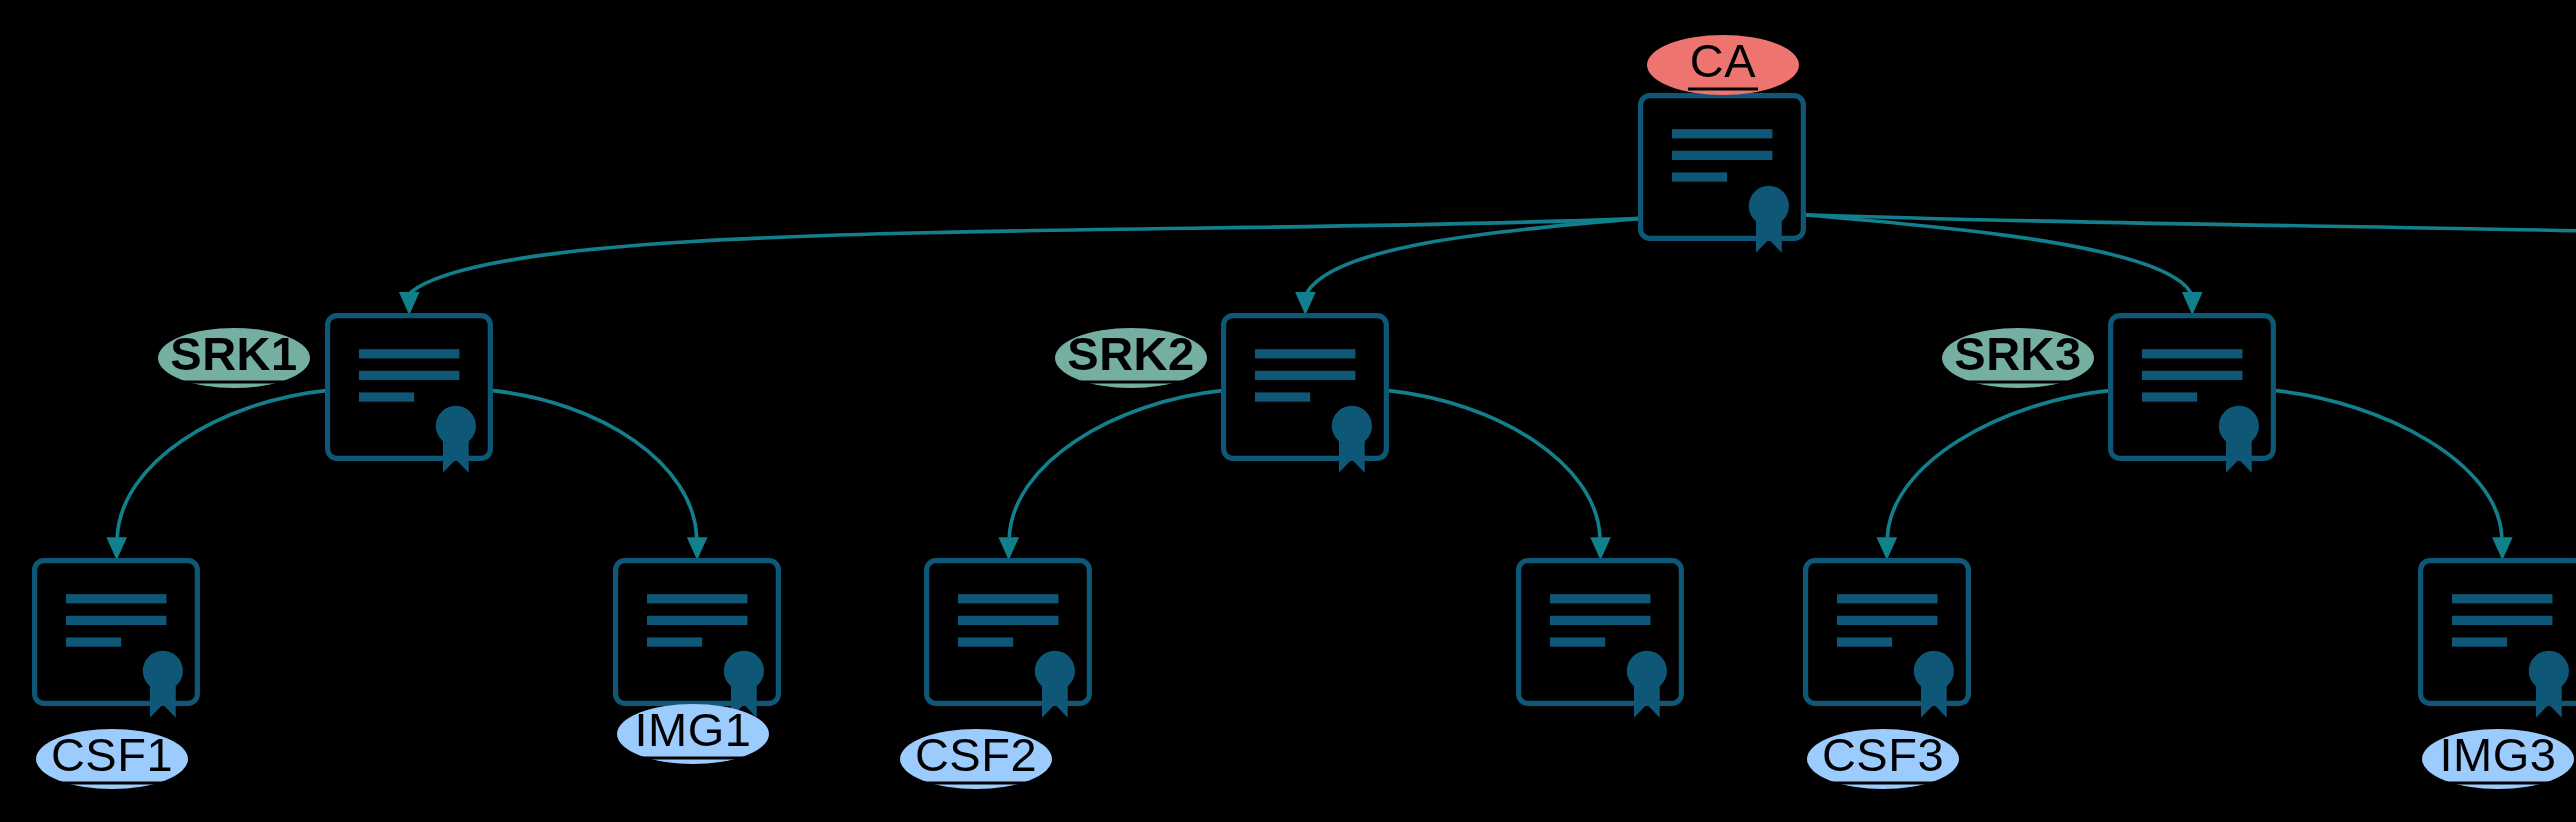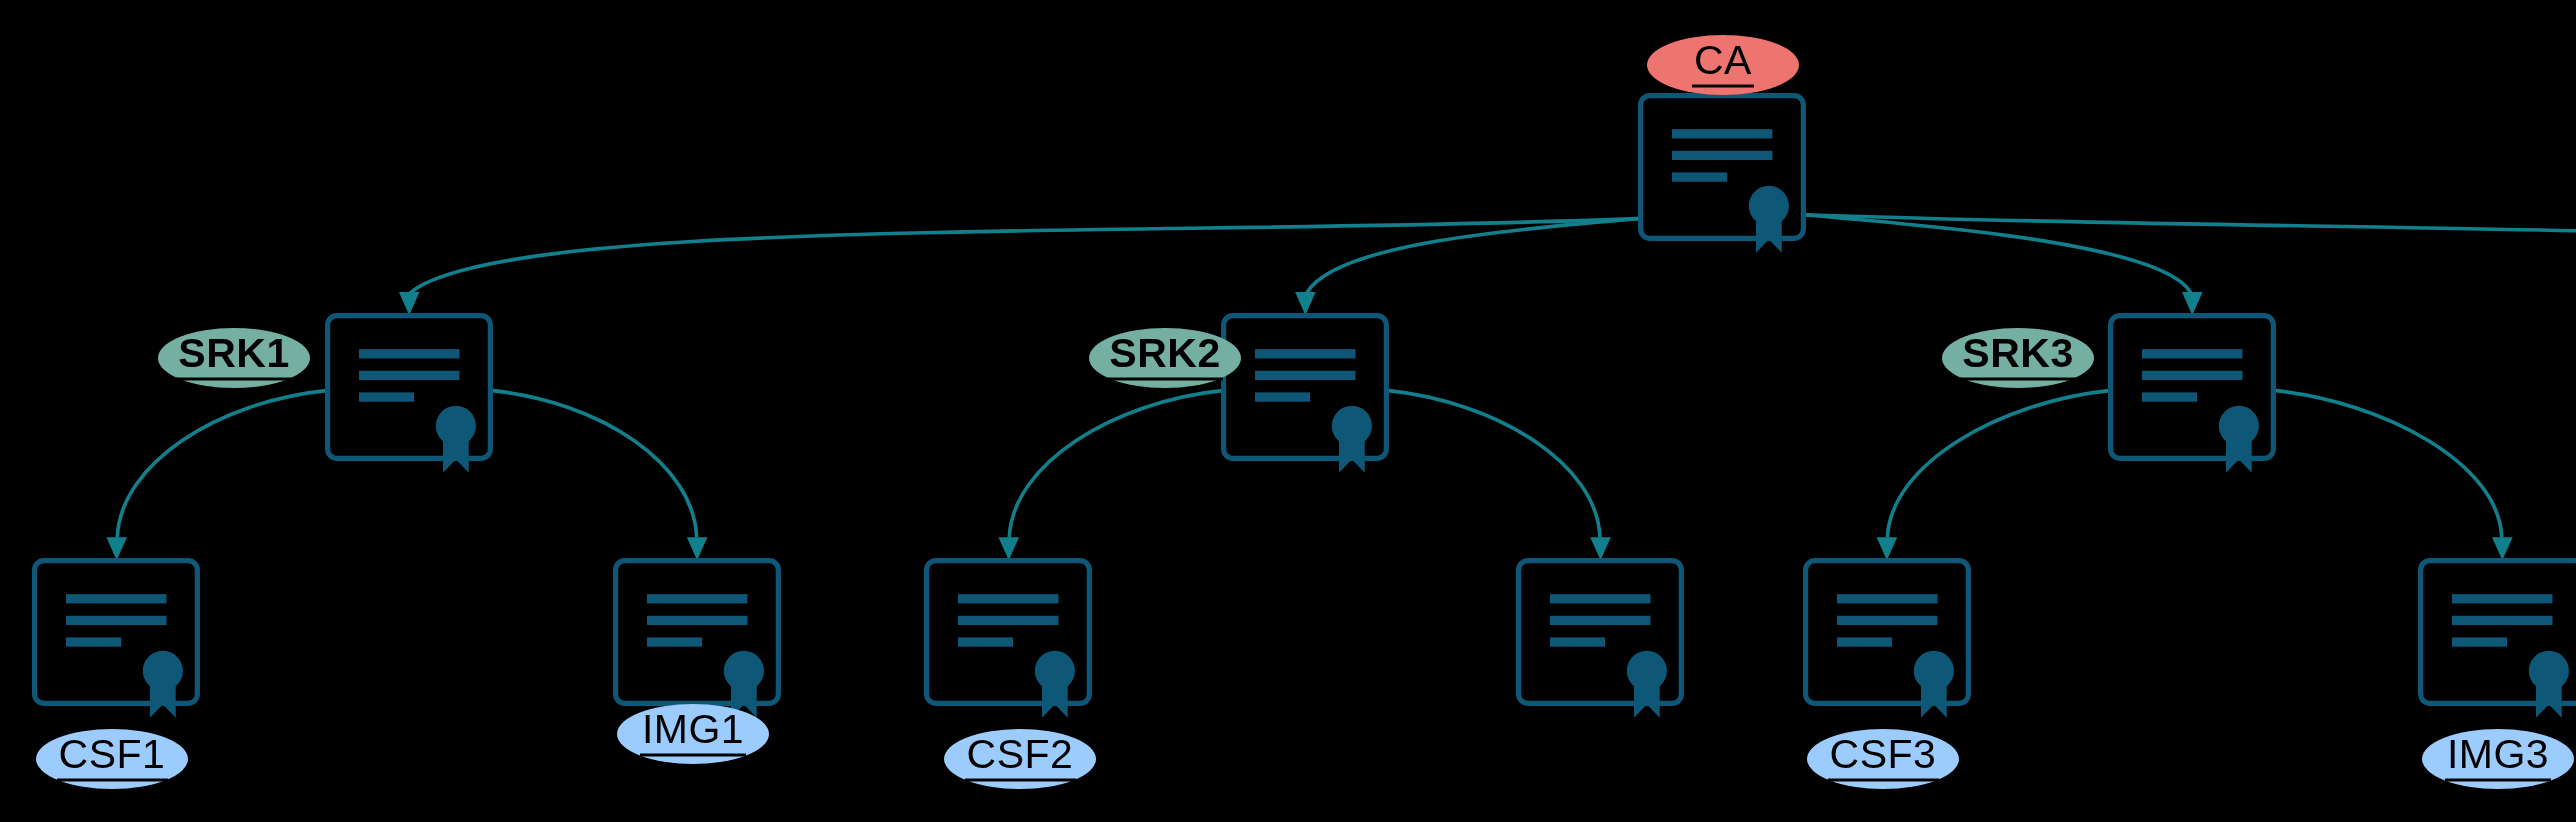--- a/index.html
+++ b/index.html
@@ -13,21 +13,21 @@
   }
   #edges{position:absolute;left:0;top:0;pointer-events:none;}
   .ellipse{
     position:absolute;width:152px;height:60px;border-radius:50%;
     display:flex;align-items:center;justify-content:center;z-index:2;
   }
   .ellipse.ca{background:var(--ca_fill);}
   .ellipse.srk{background:var(--srk_fill);font-weight:bold;}
   .ellipse.leaf{background:var(--leaf_fill);}
   .lbl{
-    color:var(--label);font-size:41px;line-height:1;letter-spacing:0.5px;
+    color:var(--label);font-size:47px;line-height:1;letter-spacing:0.5px;
     border-bottom:3.6px solid var(--label);padding:0 2.1px 3.1px 2.1px;
     transform:translateY(-1.5px);white-space:nowrap;cursor:pointer;
   }
   .cert{position:absolute;width:170px;height:165px;z-index:1;}
 </style>
 </head>
 <body>
 
 <div id="canvas">
 
@@ -82,21 +82,21 @@
       <use href="#cert-symbol"></use>
     </svg>
 
   <div class="ellipse srk" style="left:158px;top:328px">
     <span class="lbl">SRK1</span>
   </div>
   <svg class="cert" style="left:325px;top:313px" viewBox="0 0 330 320" width="170" height="165">
       <use href="#cert-symbol"></use>
     </svg>
 
-  <div class="ellipse srk" style="left:1089px;top:328px">
+  <div class="ellipse srk" style="left:1055px;top:328px">
     <span class="lbl">SRK2</span>
   </div>
   <svg class="cert" style="left:1221px;top:313px" viewBox="0 0 330 320" width="170" height="165">
       <use href="#cert-symbol"></use>
     </svg>
 
   <div class="ellipse srk" style="left:1942px;top:328px">
     <span class="lbl">SRK3</span>
   </div>
   <svg class="cert" style="left:2108px;top:313px" viewBox="0 0 330 320" width="170" height="165">
@@ -121,21 +121,21 @@
   <svg class="cert" style="left:2418px;top:558px" viewBox="0 0 330 320" width="170" height="165">
       <use href="#cert-symbol"></use>
     </svg>
 
   <div class="ellipse leaf" style="left:36px;top:729px">
     <span class="lbl">CSF1</span>
   </div>
   <div class="ellipse leaf" style="left:617px;top:704px">
     <span class="lbl">IMG1</span>
   </div>
-  <div class="ellipse leaf" style="left:944px;top:729px">
+  <div class="ellipse leaf" style="left:900px;top:729px">
     <span class="lbl">CSF2</span>
   </div>
   <div class="ellipse leaf" style="left:1807px;top:729px">
     <span class="lbl">CSF3</span>
   </div>
   <div class="ellipse leaf" style="left:2422px;top:729px">
     <span class="lbl">IMG3</span>
   </div>
 
 </div>

